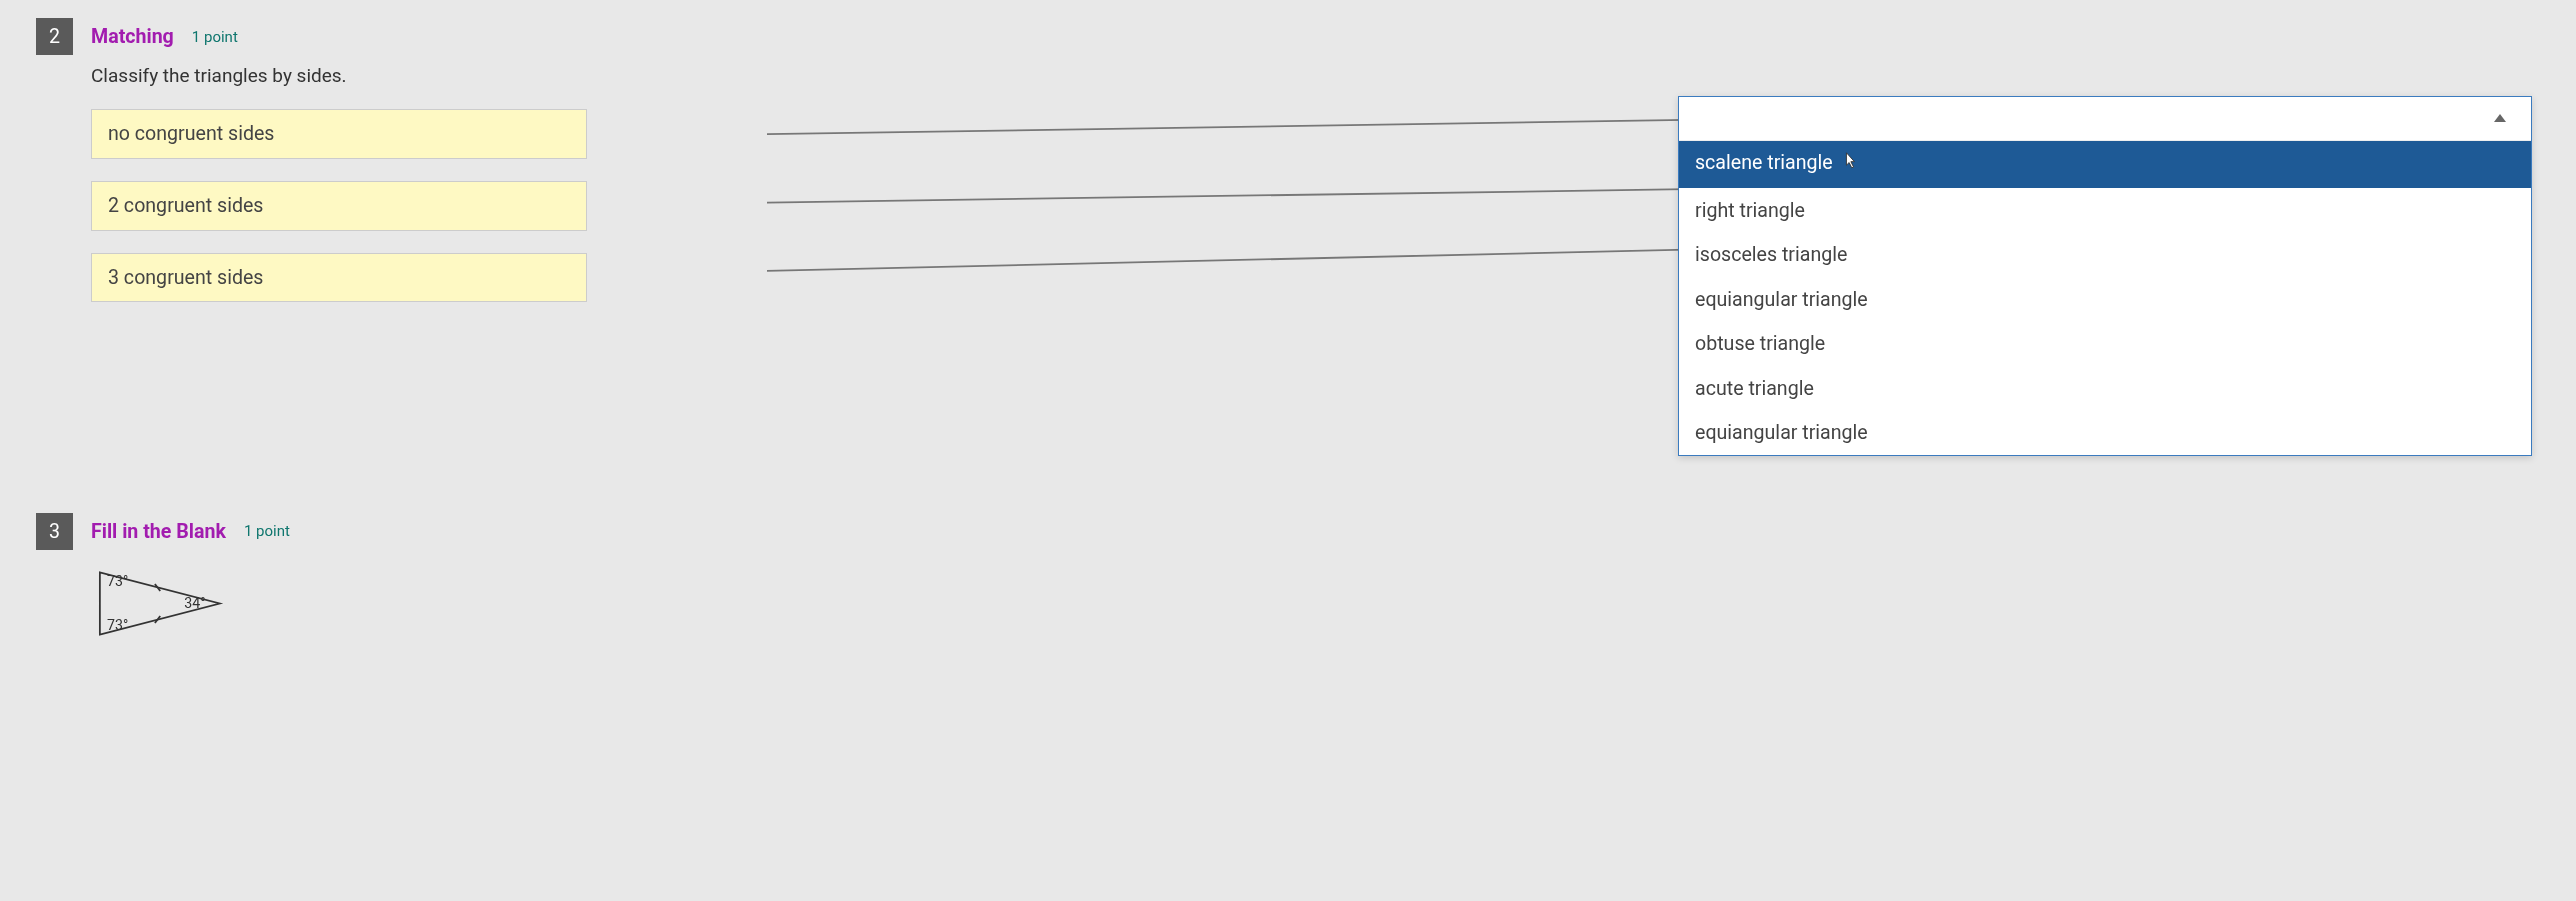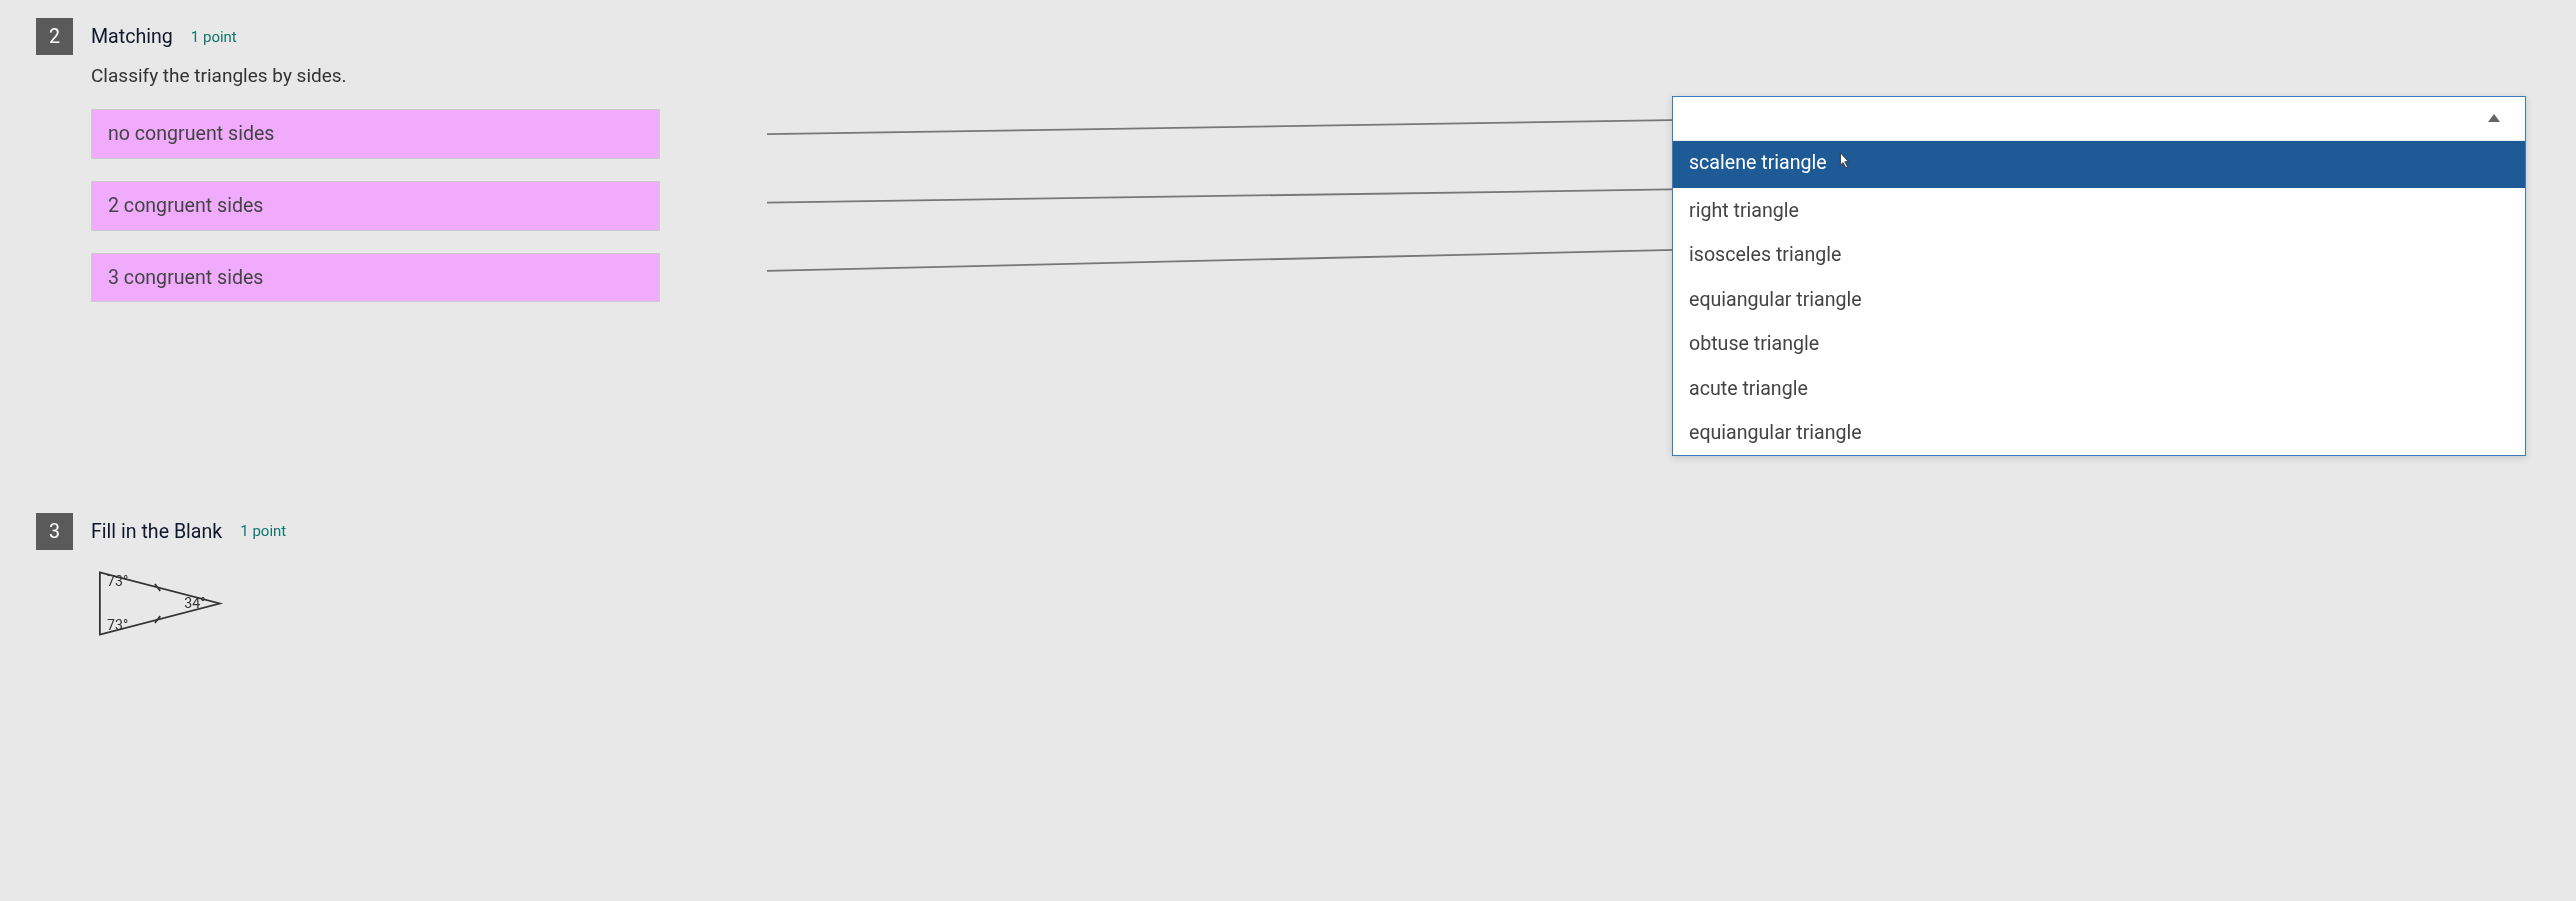--- a/index.html
+++ b/index.html
@@ -28,22 +28,23 @@
       color: #fff;
       width: 37px;
       height: 37px;
       display: flex;
       align-items: center;
       justify-content: center;
       font-size: 19.6px;
       font-weight: 400;
     }
     .question-type {
-      color: #0f172a;
-      font-size: 19.6px;
+      color: #a21caf;
+      font-size: 19.6px;
+      font-weight: bold;
     }
     .question-points {
       color: #0f766e;
       font-size: 15px;
     }
     .question-prompt {
       margin-left: 55px;
       font-size: 19px;
       color: #333;
       margin-bottom: 22px;
@@ -52,26 +53,26 @@
       margin-left: 55px;
       position: relative;
     }
     .matching-row {
       display: flex;
       align-items: center;
       margin-bottom: 22px;
       position: relative;
     }
     .matching-item {
-      background: #f0abfc;
+      background: #fef9c3;
       border: 0.9px solid #ccc;
       padding: 12.4px 16px;
       font-size: 19.6px;
       color: #444;
-      width: 569px;
+      width: 496px;
       flex-shrink: 0;
     }
     .dropdown-open {
       position: absolute;
       right: -445px;
       top: -36px;
       width: 854px;
       background: #fff;
       border: 1.8px solid #3b7bbf;
       z-index: 10;
@@ -170,21 +171,21 @@
         </div>
       </div>
       <div class="mid-col">
         <svg class="lines-svg" viewBox="0 0 1035 300" width="920" height="267">
           <line x1="0" y1="28" x2="100%" y2="12" stroke="#777" stroke-width="2"></line>
           <line x1="0" y1="105" x2="100%" y2="90" stroke="#777" stroke-width="2"></line>
           <line x1="0" y1="182" x2="100%" y2="158" stroke="#777" stroke-width="2"></line>
         </svg>
       </div>
       <div class="right-col">
-        <div class="dropdown-open" style="position:relative; right:14px; top:-13.3px;">
+        <div class="dropdown-open" style="position:relative; right:8px; top:-13.3px;">
           <div class="dropdown-search">
             <span class="chevron-up"></span>
           </div>
           <div class="dropdown-option highlighted">
             <span>scalene triangle</span>
             <span class="cursor-icon">
               <svg viewBox="0 0 20 24" fill="none">
                 <path d="M6 2 L6 16 L9 13 L12 19 L14 18 L11 12 L15 12 Z" fill="#fff" stroke="#333" stroke-width="1"></path>
               </svg>
             </span>

